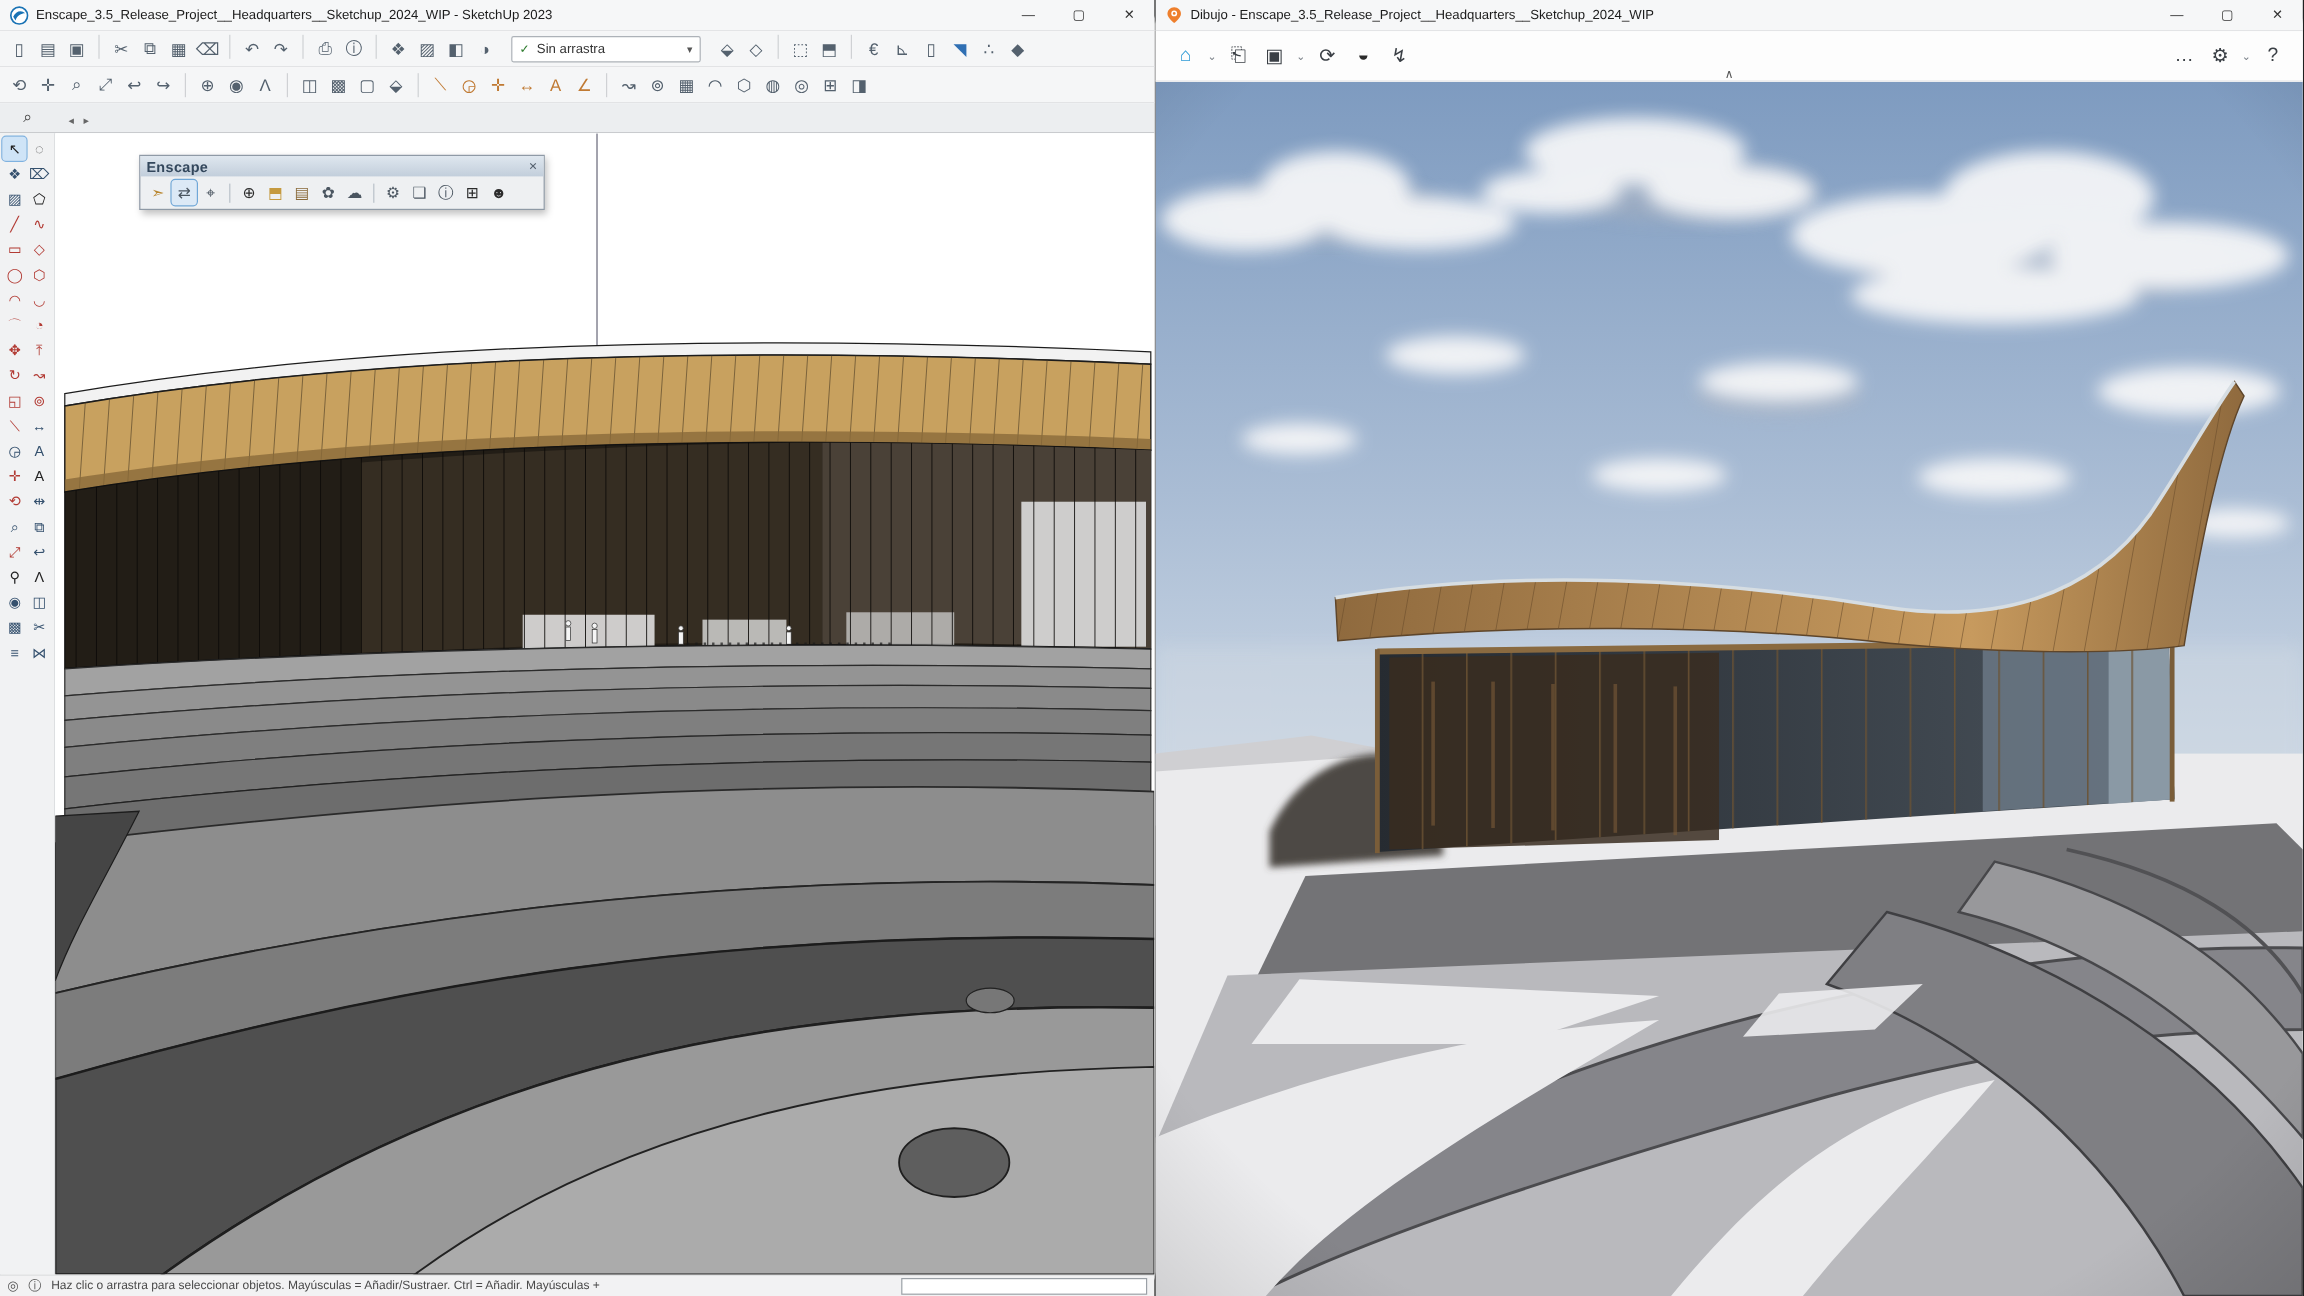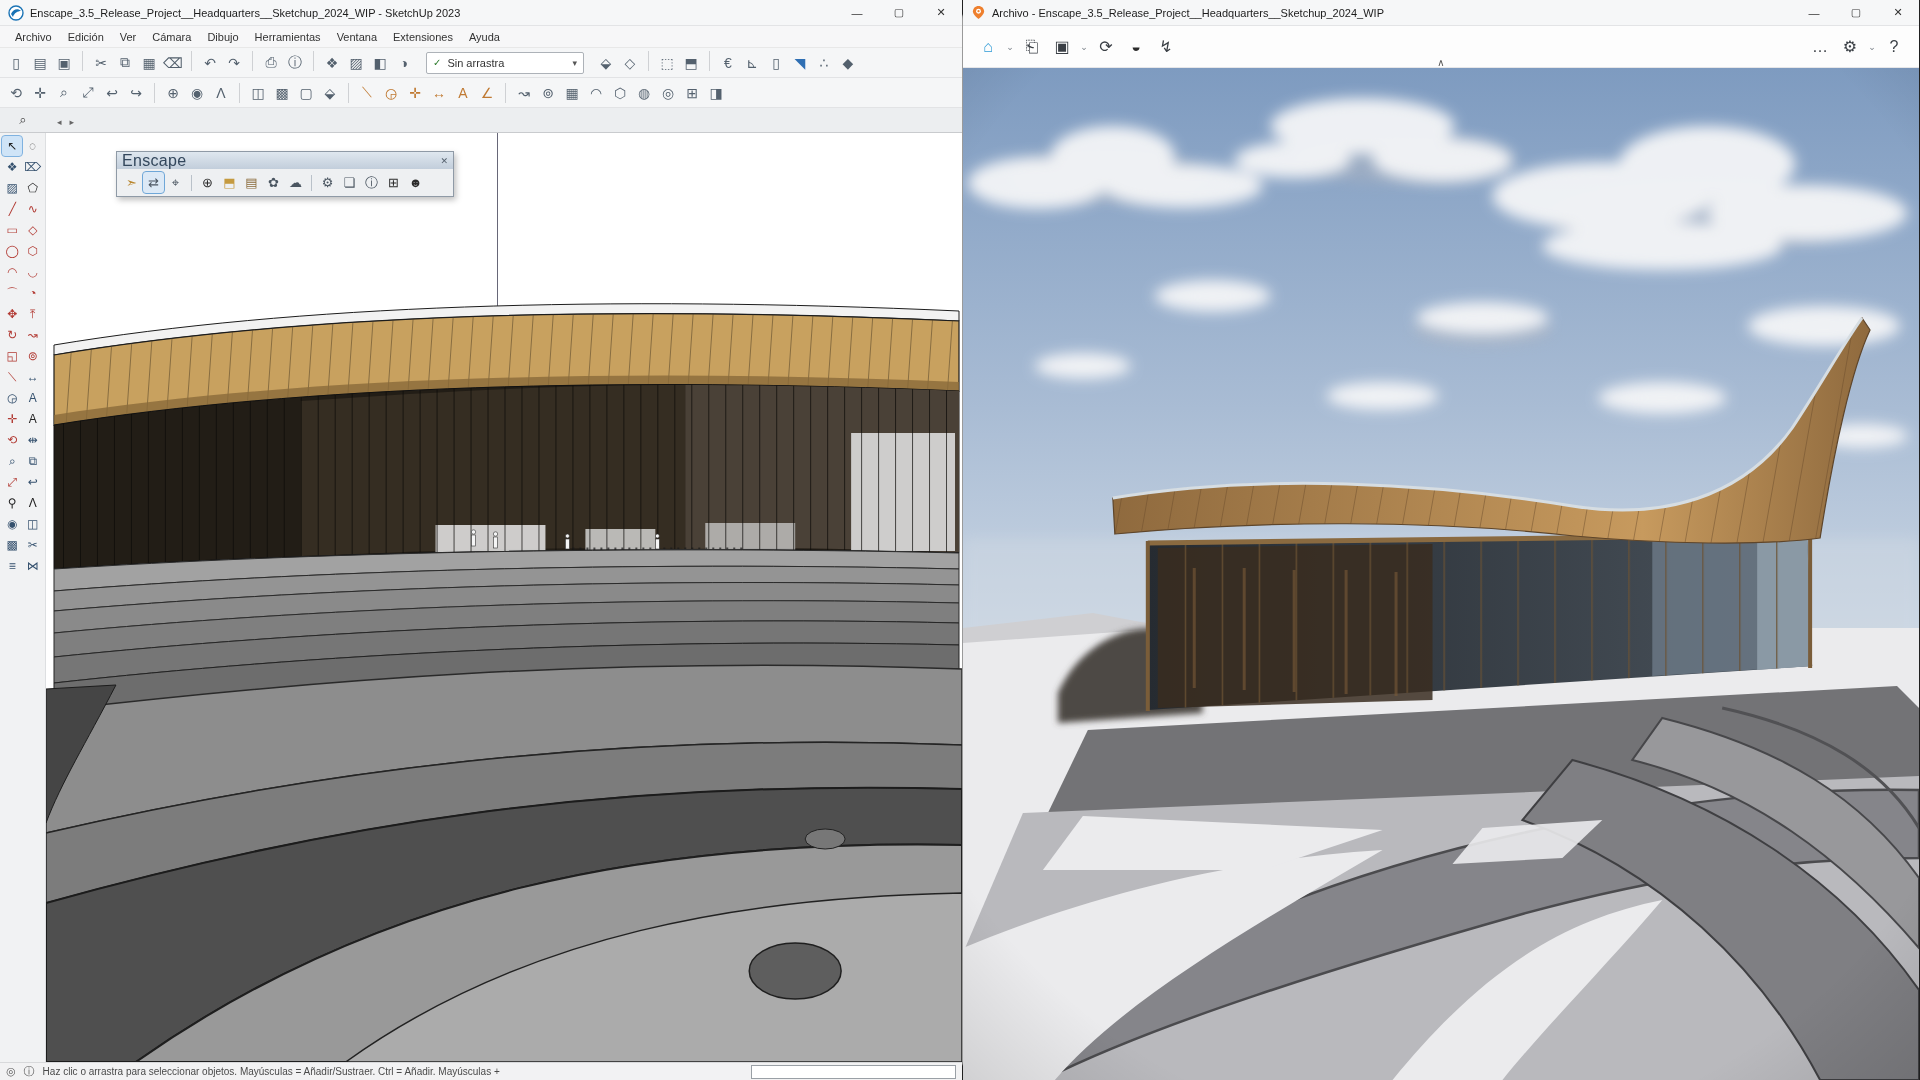--- a/index.html
+++ b/index.html
@@ -39,21 +39,21 @@
   .palette { width:46px; background:#f1f2f3; border-right:1px solid #dddfe1; display:grid; grid-template-columns:1fr 1fr; align-content:start; padding:3px 2px; gap:1px 0; }
   .tool { width:20px; height:20px; font-size:12px; color:#35516e; border-radius:3px; margin:0 auto; }
   .tool.active { background:#cfe4f7; outline:1px solid #7fb2e0; }
 
   .viewport { flex:1; position:relative; background:#fff; overflow:hidden; }
   .viewport svg { display:block; width:100%; height:100%; }
 
   
   .enscape-panel { position:absolute; left:70px; top:18px; width:338px; background:#eef0f2; border:1px solid #8f9aa6; box-shadow:2px 3px 6px rgba(0,0,0,.25); }
   .ep-title { height:17px; background:linear-gradient(#dfe7ef,#c2cedb); display:flex; align-items:center; padding:0 5px; }
-  .ep-title b { font-size:16px; color:#33475c; font-weight:normal; letter-spacing:.3px; }
+  .ep-title b { font-size:12px; color:#33475c; font-weight:bold; letter-spacing:.3px; }
   .ep-close { margin-left:auto; font-size:9px; color:#55616e; }
   .ep-icons { display:flex; align-items:center; padding:3px 4px; gap:1px; }
   .ep-icon { width:21px; height:21px; font-size:13px; color:#4a5560; border-radius:3px; }
   .ep-icon.active { background:#dce9f6; outline:1px solid #6fa7d8; }
   .ep-icon-sep { width:5px; height:16px; border-right:1px solid #b9c1c9; margin-right:4px; }
 
   .statusbar { height:18px; background:#f2f2f3; border-top:1px solid #d8d9db; display:flex; align-items:center; padding:0 6px; gap:8px; flex:0 0 18px; }
   .statusbar .sicon { font-size:11px; color:#555; }
   .statusbar .hint { font-size:10px; color:#4a4a4a; white-space:nowrap; overflow:hidden; }
   .measure { margin-left:auto; width:205px; height:14px; border:1px solid #9aa0a6; background:#fff; font-size:10px; padding:0 4px; }
@@ -82,31 +82,20 @@
         <path d="M3 9 C5 4,10 3,13 6 C10 6,6 8,5 12 Z" fill="#1a73b5"></path>
       </svg>
       <span class="title">Enscape_3.5_Release_Project__Headquarters__Sketchup_2024_WIP - SketchUp 2023</span>
       <div class="win-controls">
         <span>—</span>
         <span>▢</span>
         <span>✕</span>
       </div>
     </div>
 
-    <div class="menubar">
-        <span class="menu-item">Archivo</span>
-        <span class="menu-item">Edición</span>
-        <span class="menu-item">Ver</span>
-        <span class="menu-item">Cámara</span>
-        <span class="menu-item">Dibujo</span>
-        <span class="menu-item">Herramientas</span>
-        <span class="menu-item">Ventana</span>
-        <span class="menu-item">Extensiones</span>
-        <span class="menu-item">Ayuda</span>
-      </div>
 
     <div class="toolbar">
       <span style="display:flex">
           <span class="tb-icon">▯</span>
           <span class="tb-icon">▤</span>
           <span class="tb-icon">▣</span>
           <span class="tb-icon-sep"></span>
           <span class="tb-icon">✂</span>
           <span class="tb-icon">⧉</span>
           <span class="tb-icon">▦</span>
@@ -333,21 +322,21 @@
   </div>
 
   <div class="win" id="enscape">
 
     <div class="titlebar">
       <svg class="en-logo" viewBox="0 0 16 16">
         <path d="M8 1 C11.5 1 14 3.6 14 7 C14 10.5 8 15 8 15 C8 15 2 10.5 2 7 C2 3.6 4.5 1 8 1 Z" fill="#ee7f2d"></path>
         <circle cx="8" cy="6.6" r="2.6" fill="#fff"></circle>
         <circle cx="8" cy="6.6" r="1.2" fill="#ee7f2d"></circle>
       </svg>
-      <span class="title">Archivo - Enscape_3.5_Release_Project__Headquarters__Sketchup_2024_WIP</span>
+      <span class="title">Dibujo - Enscape_3.5_Release_Project__Headquarters__Sketchup_2024_WIP</span>
       <div class="win-controls">
         <span>—</span>
         <span>▢</span>
         <span>✕</span>
       </div>
     </div>
 
     <div class="en-toolbar">
       <span style="display:flex;align-items:center">
           <span class="en-icon" style="color: rgb(47, 155, 214);">⌂</span>

